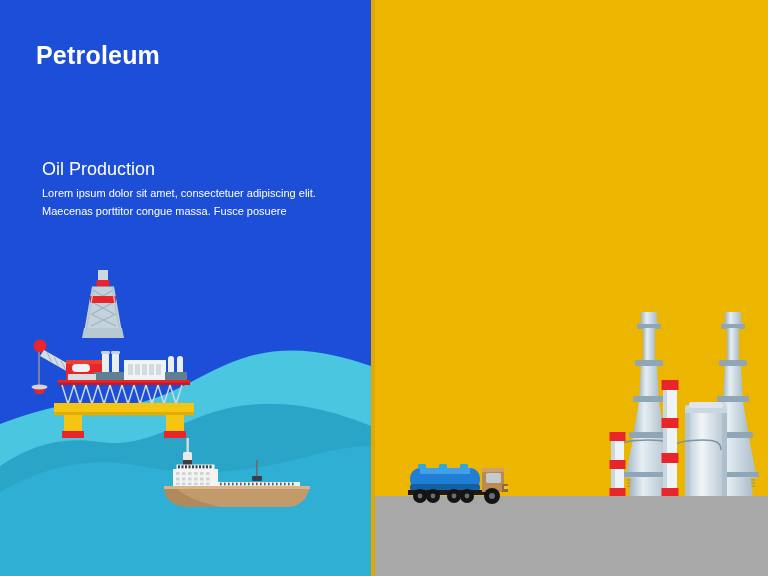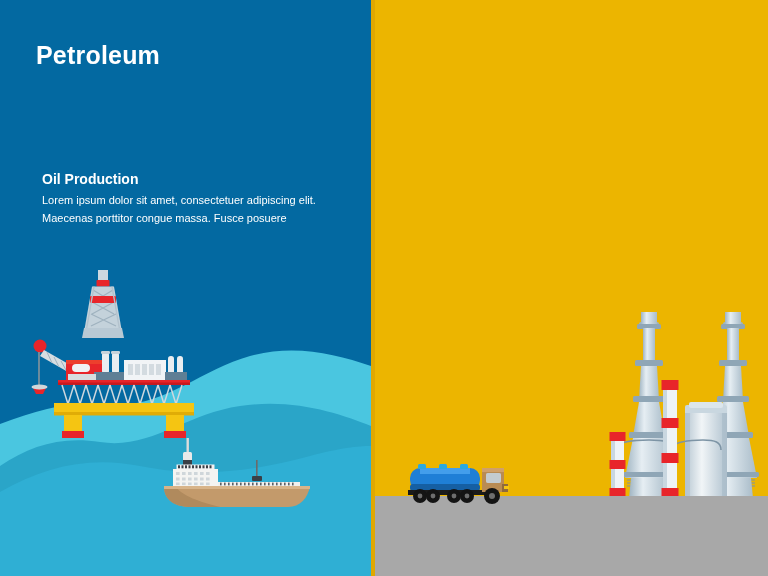--- a/index.html
+++ b/index.html
@@ -1,28 +1,28 @@
 <!DOCTYPE html>
 <html><head>
 <meta charset="utf-8">
 <style>
   html,body{margin:0;padding:0;background:#fff;}
   body{font-family:"Liberation Sans",sans-serif;}
   .slide{position:relative;width:768px;height:576px;overflow:hidden;background:#7a7a7a;}
 
   
-  .panel-left{position:absolute;left:0;top:0;width:371px;height:576px;background:#0369a1;overflow:hidden;}
+  .panel-left{position:absolute;left:0;top:0;width:371px;height:576px;background:#1d4ed8;overflow:hidden;}
   .panel-right{position:absolute;left:371px;top:0;width:397px;height:576px;background:#ecb500;overflow:hidden;}
   .divider{position:absolute;left:371px;top:0;width:4px;height:576px;background:#e0a800;}
 
   
   .title{position:absolute;left:36px;top:41px;font-size:25px;font-weight:bold;color:#ffffff;letter-spacing:.2px;}
   .block{position:absolute;width:278px;}
   .block.left{left:42px;top:158px;}
-  .blk-head{font-size:14px;font-weight:bold;margin:12px 0 4px 0;line-height:1.3;}
+  .blk-head{font-size:18px;font-weight:normal;margin:0 0 4px 0;line-height:1.3;}
   .blk-body{font-size:11px;line-height:1.62;margin:0;}
   .left .blk-head,.left .blk-body{color:#ffffff;}
 
   
   .sea{position:absolute;left:0;bottom:0;width:371px;height:280px;}
   .sea svg{display:block;}
 
   
   .ground{position:absolute;left:0;bottom:0;width:397px;height:80px;background:#a8a8a8;}
 

